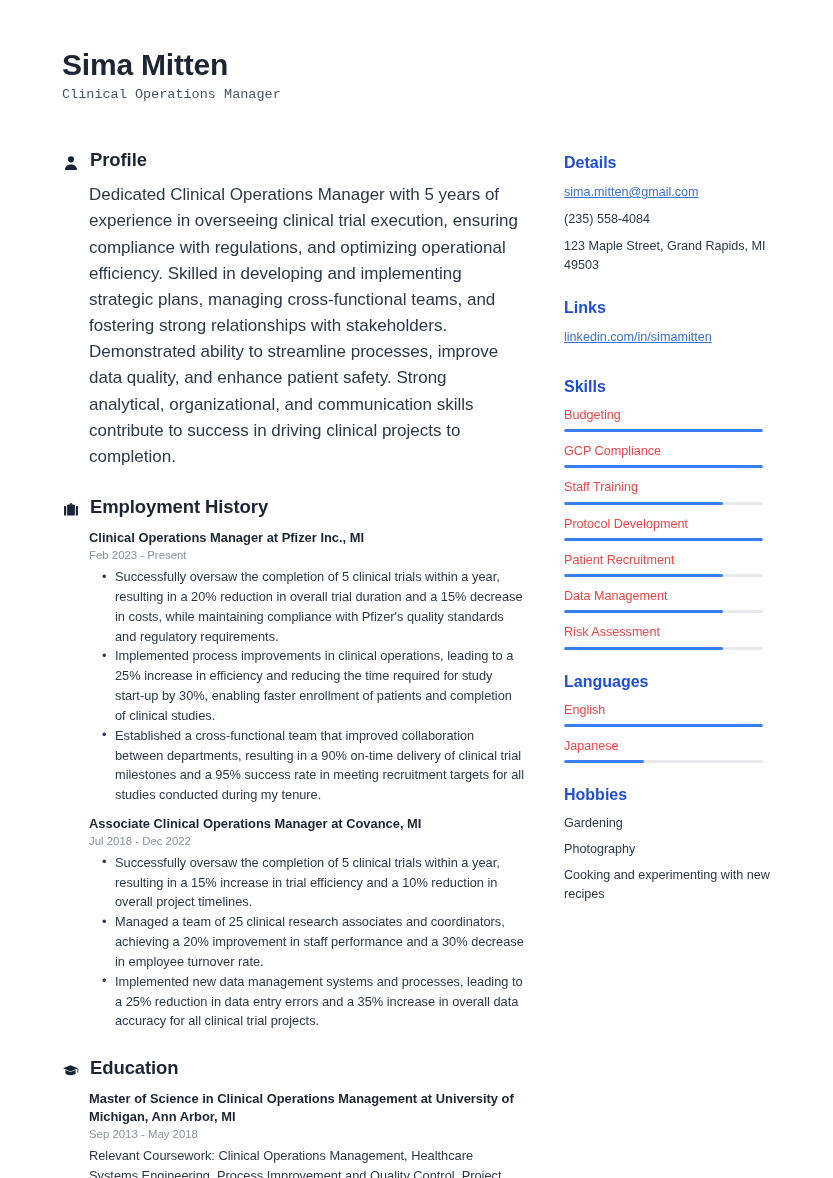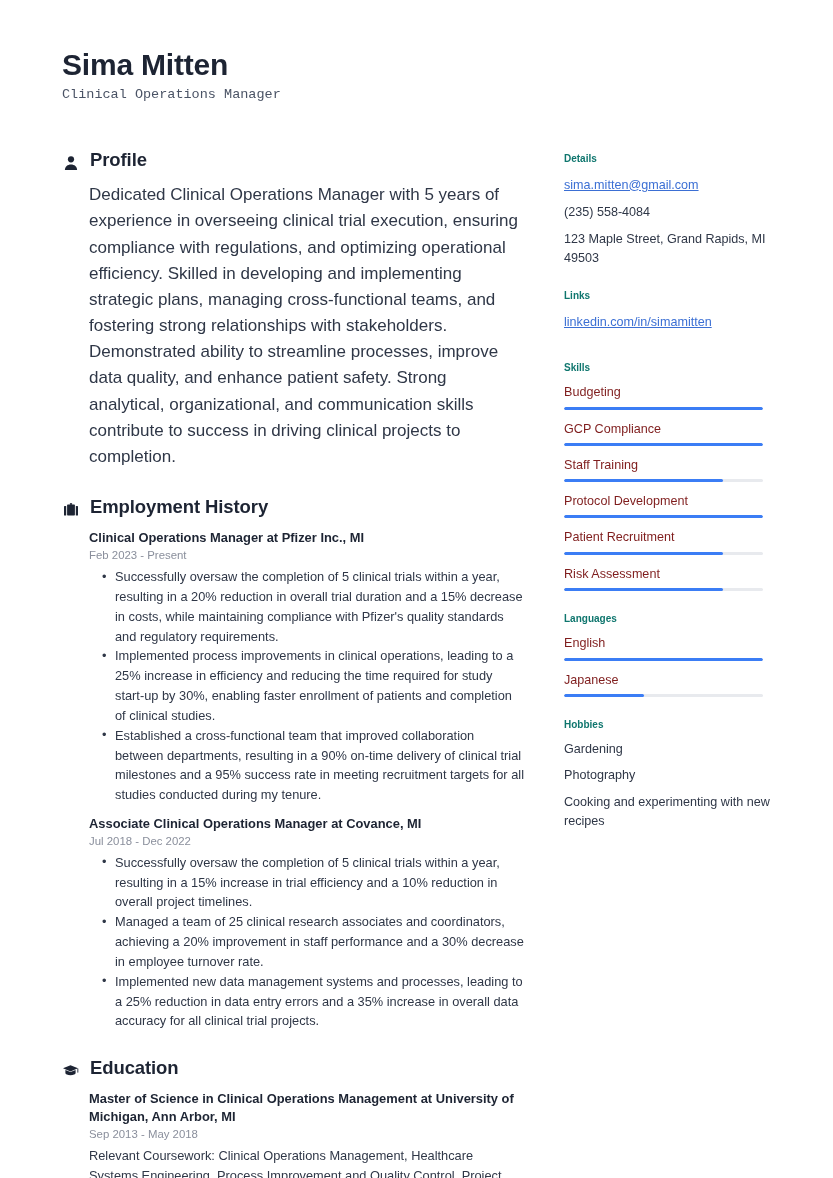--- a/index.html
+++ b/index.html
@@ -124,23 +124,23 @@
     position: absolute;
     left: -13px;
     top: -0.5px;
     color: #2f3747;
     font-size: 12.8px;
   }
 
   
   .side-block { margin-bottom: 22px; }
   .side-title {
-    font-size: 10px;
+    font-size: 16px;
     font-weight: 700;
-    color: #0f766e;
+    color: #1d4ed8;
     margin: 0 0 9px 0;
     line-height: 1.25;
   }
   .side-line {
     font-size: 12.6px;
     line-height: 1.52;
     color: #2f3747;
     margin: 0 0 8px 0;
   }
   .side-line:last-child { margin-bottom: 0; }
@@ -153,21 +153,21 @@
     margin: 0 0 8px 0;
     word-break: break-word;
     cursor: pointer;
   }
 
   
   .rated-item { margin-bottom: 10px; }
   .rated-item:last-child { margin-bottom: 0; }
   .rated-label {
     font-size: 12.6px;
-    color: #7f1d1d;
+    color: #ef4444;
     line-height: 1.45;
     margin-bottom: 5px;
   }
   .rated-track {
     position: relative;
     width: 199px;
     height: 3px;
     background: #e8eaee;
     border-radius: 2px;
     overflow: hidden;
@@ -344,20 +344,26 @@
           </div>
         </div>
 
         <div class="rated-item">
           <div class="rated-label">Patient Recruitment</div>
           <div class="rated-track" style="background: rgb(232, 234, 238);">
             <div class="rated-fill" style="width: 80%; background: rgb(59, 125, 245);"></div>
           </div>
         </div>
 
+        <div class="rated-item">
+          <div class="rated-label">Data Management</div>
+          <div class="rated-track" style="background: rgb(232, 234, 238);">
+            <div class="rated-fill" style="width: 80%; background: rgb(59, 125, 245);"></div>
+          </div>
+        </div>
 
         <div class="rated-item">
           <div class="rated-label">Risk Assessment</div>
           <div class="rated-track" style="background: rgb(232, 234, 238);">
             <div class="rated-fill" style="width: 80%; background: rgb(59, 125, 245);"></div>
           </div>
         </div>
       </div>
 
       <div class="side-block">

